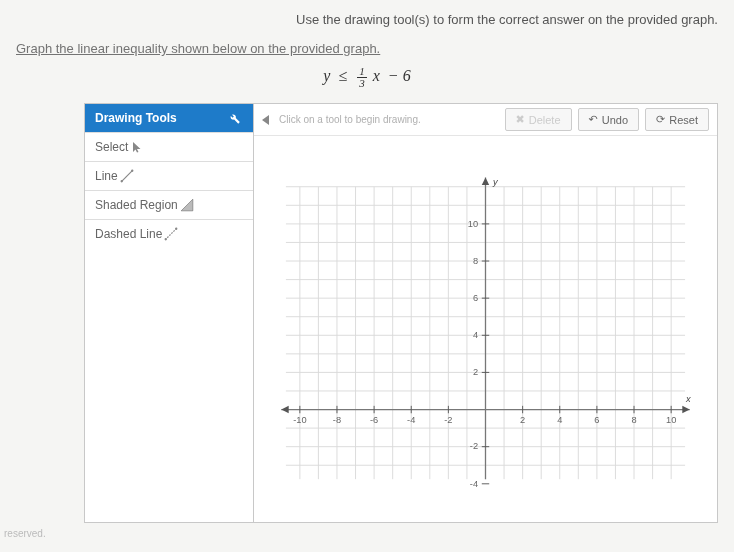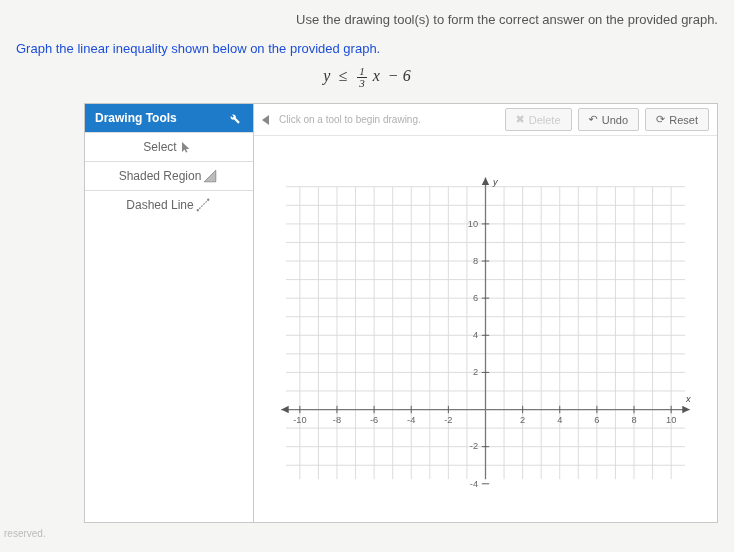--- a/index.html
+++ b/index.html
@@ -1,28 +1,28 @@
 <!DOCTYPE html>
 <html><head>
 <meta charset="utf-8">
 <style>
   * { box-sizing: border-box; margin: 0; padding: 0; }
   body { font-family: Arial, sans-serif; background: #f5f5f3; color: #333; font-size: 13px; }
   .page { padding: 12px 16px; }
   .instruction { font-size: 13px; color: #555; margin-bottom: 14px; text-align: right; }
-  .subinstruction { font-size: 13px; color: #1d4ed8; margin-bottom: 10px; }
+  .subinstruction { font-size: 13px; color: #737373; margin-bottom: 10px; text-decoration: underline; }
   .equation { text-align: center; font-family: "Times New Roman", serif; font-size: 16px; font-style: italic; margin-bottom: 14px; }
   .frac { display: inline-block; vertical-align: middle; text-align: center; font-size: 11px; line-height: 1; margin: 0 2px; }
   .frac .num { display: block; border-bottom: 1px solid #333; padding: 0 2px; }
   .frac .den { display: block; padding: 0 2px; }
 
   .workspace { display: flex; gap: 0; margin-left: 68px; }
   .tools-panel { width: 170px; border: 1px solid #c8c8c8; background: #fff; }
   .tools-header { background: #1e7bc9; color: #fff; padding: 7px 10px; font-size: 12px; font-weight: bold; display: flex; justify-content: space-between; align-items: center; }
-  .tool-row { display: flex; justify-content: center; align-items: center; padding: 7px 10px; border-top: 1px solid #ddd; font-size: 12px; color: #666; cursor: pointer; }
+  .tool-row { display: flex; justify-content: flex-start; align-items: center; padding: 7px 10px; border-top: 1px solid #ddd; font-size: 12px; color: #666; cursor: pointer; }
   .tool-icon { width: 18px; height: 14px; display: inline-flex; align-items: center; justify-content: center; color: #888; }
 
   .canvas-area { flex: 1; background: #fff; border: 1px solid #c8c8c8; border-left: none; position: relative; min-height: 420px; }
   .canvas-toolbar { display: flex; align-items: center; padding: 4px 8px; border-bottom: 1px solid #e5e5e5; gap: 6px; }
   .hint-arrow { width: 0; height: 0; border-top: 5px solid transparent; border-bottom: 5px solid transparent; border-right: 7px solid #888; margin-right: 4px; }
   .hint-text { color: #b0b0b0; font-size: 10px; flex: 1; }
   .tb-btn { border: 1px solid #ccc; background: #f7f7f7; color: #666; font-size: 11px; padding: 4px 10px; border-radius: 2px; display: inline-flex; align-items: center; gap: 4px; cursor: pointer; }
   .tb-btn.disabled { color: #ccc; }
 
   .graph-wrap { position: relative; padding: 10px 18px; }
@@ -57,20 +57,30 @@
           <svg width="14" height="14" viewBox="0 0 24 24" fill="#fff">
               <path d="M22 19l-7-7c.6-1.6.2-3.5-1.1-4.8-1.4-1.4-3.5-1.7-5.2-.9l3 3-2.1 2.1-3-3c-.8 1.7-.5 3.8.9 5.2 1.3 1.3 3.2 1.7 4.8 1.1l7 7 2.7-2.7z"></path>
             </svg>
         </span>
       </div>
       <div class="tool-row">
         <span>Select</span>
         <span class="tool-icon">
           <svg width="12" height="14" viewBox="0 0 24 24" fill="#888">
               <path d="M4 2l0 20 5-5 3 6 3-1-3-6 7 0z"></path>
+            </svg>
+        </span>
+      </div>
+      <div class="tool-row">
+        <span>Line</span>
+        <span class="tool-icon">
+          <svg width="16" height="14" viewBox="0 0 24 24">
+              <line x1="2" y1="22" x2="22" y2="2" stroke="#888" stroke-width="2"></line>
+              <circle cx="3" cy="21" r="2" fill="#888"></circle>
+              <circle cx="21" cy="3" r="2" fill="#888"></circle>
             </svg>
         </span>
       </div>
       <div class="tool-row">
         <span>Shaded Region</span>
         <span class="tool-icon">
           <svg width="16" height="14" viewBox="0 0 24 24">
               <path d="M2 22 L22 2 L22 22 Z" fill="#bbb" stroke="#666"></path>
             </svg>
         </span>

